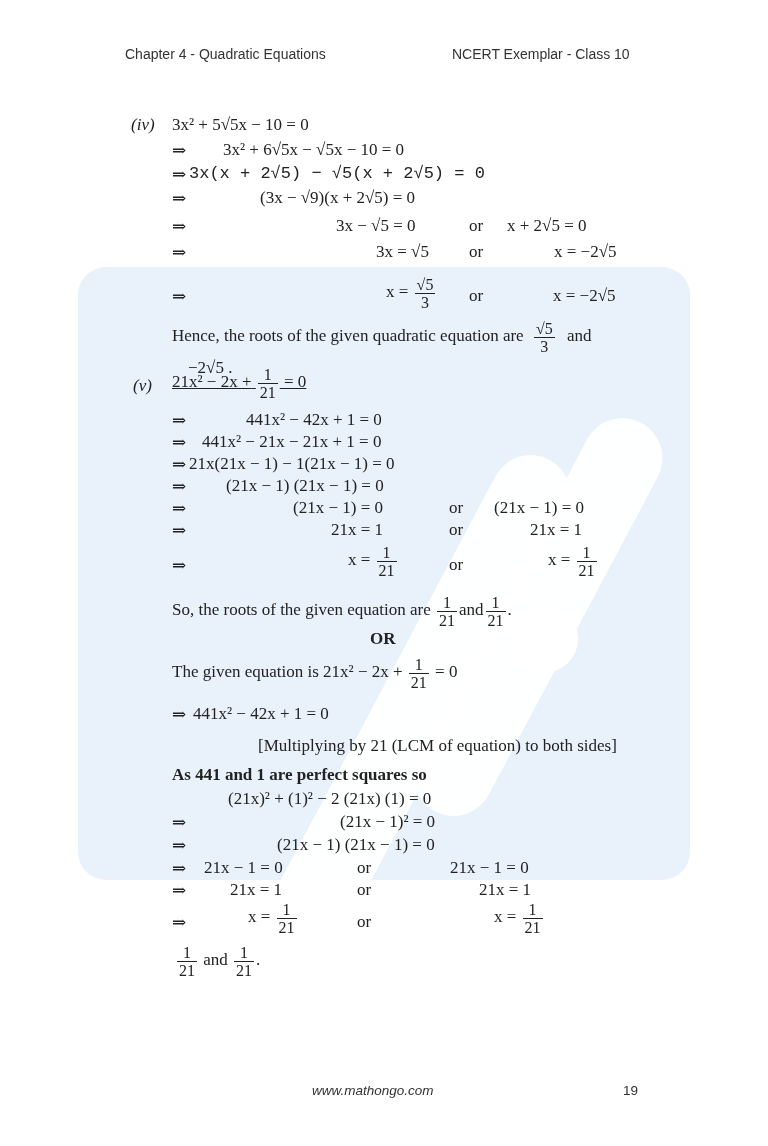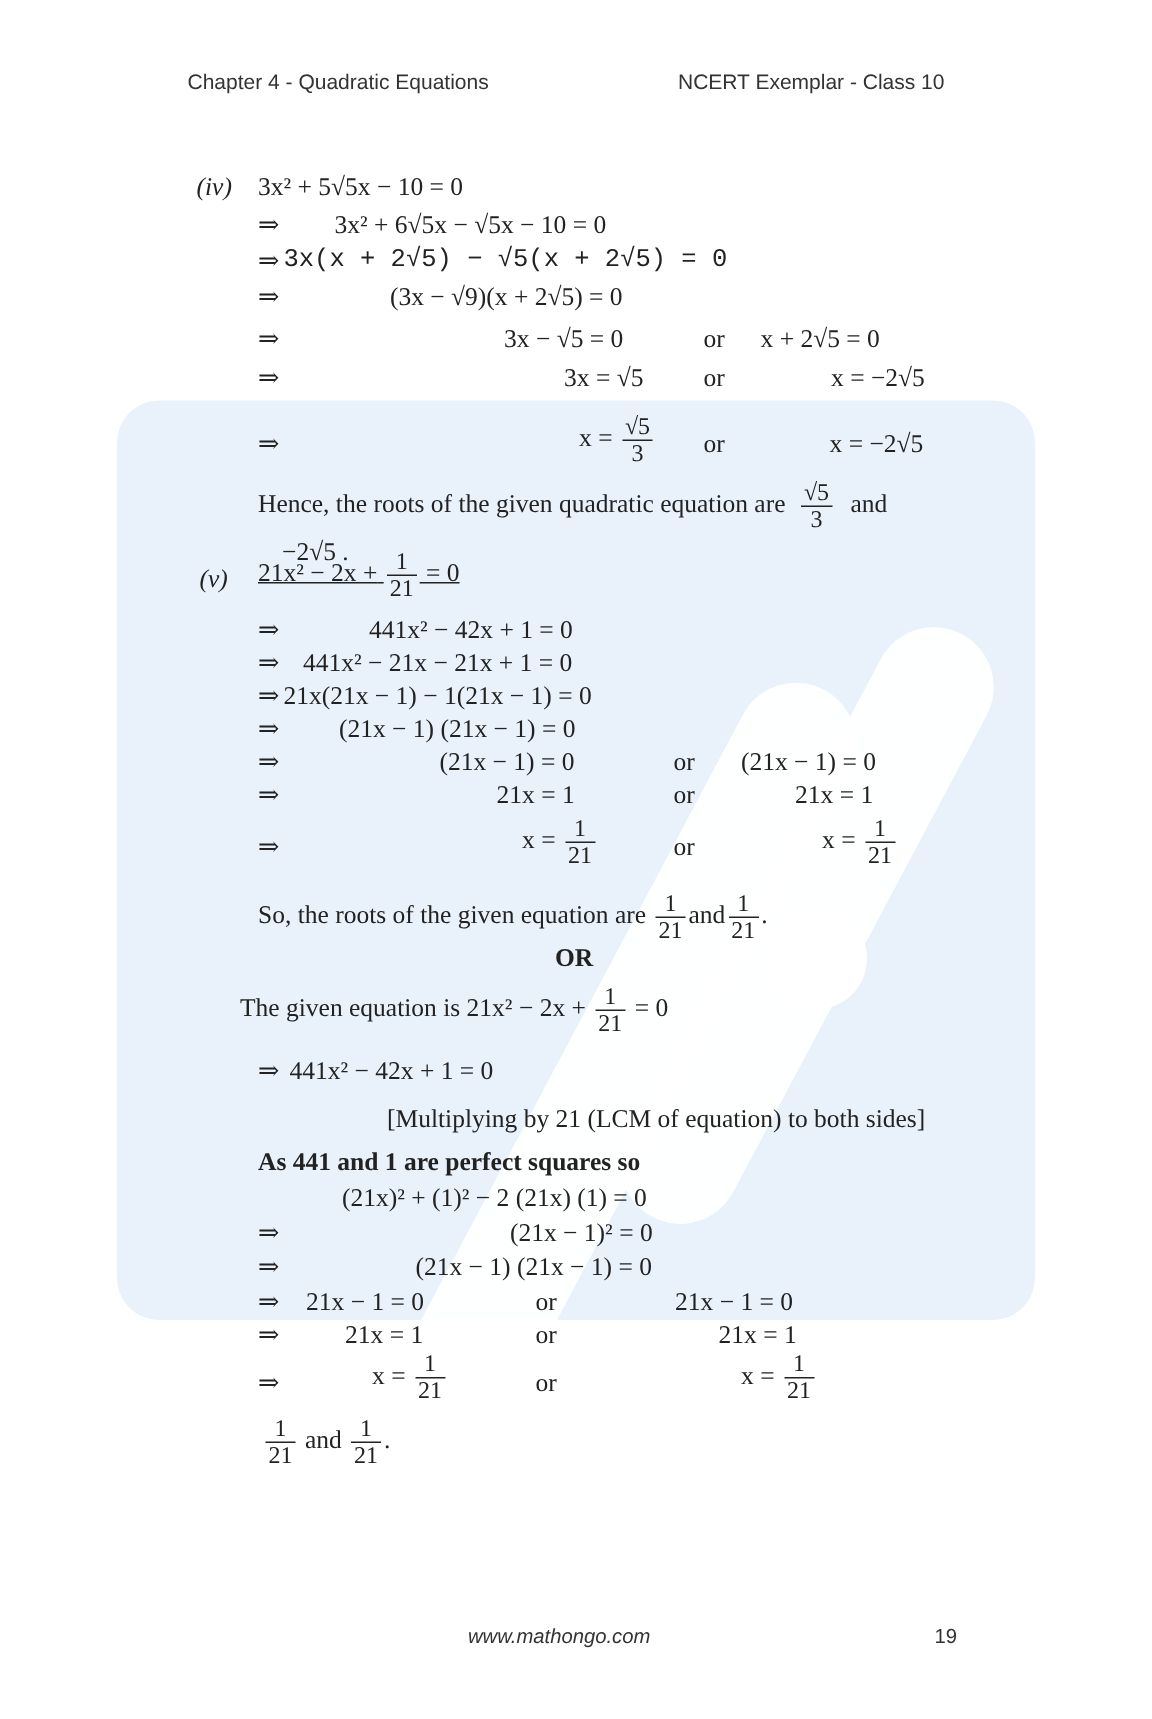--- a/index.html
+++ b/index.html
@@ -115,21 +115,21 @@
   <span class="frac"><span class="num">1</span><span class="den">21</span></span>
 </div>
 
 <div class="ln" style="left:172px; top:594px;">
   <span>So, the roots of the given equation are</span>
   <span class="frac"><span class="num">1</span><span class="den">21</span></span><span>and</span><span class="frac"><span class="num">1</span><span class="den">21</span></span>.
 </div>
 
 <div class="ln bold" style="left:370px; top:629px;">OR</div>
 
-<div class="ln" style="left:160px; top:656px;">
+<div class="ln" style="left:172px; top:656px;">
   <span>The given equation is 21x² − 2x +</span>
   <span class="frac"><span class="num">1</span><span class="den">21</span></span>
   <span>= 0</span>
 </div>
 
 <div class="arrow" style="left:172px; top:704px;">⇒</div>
 <div class="ln" style="left:193px; top:704px;">441x² − 42x + 1 = 0</div>
 
 <div class="ln" style="left:258px; top:736px;">[Multiplying by 21 (LCM of equation) to both sides]</div>
 

